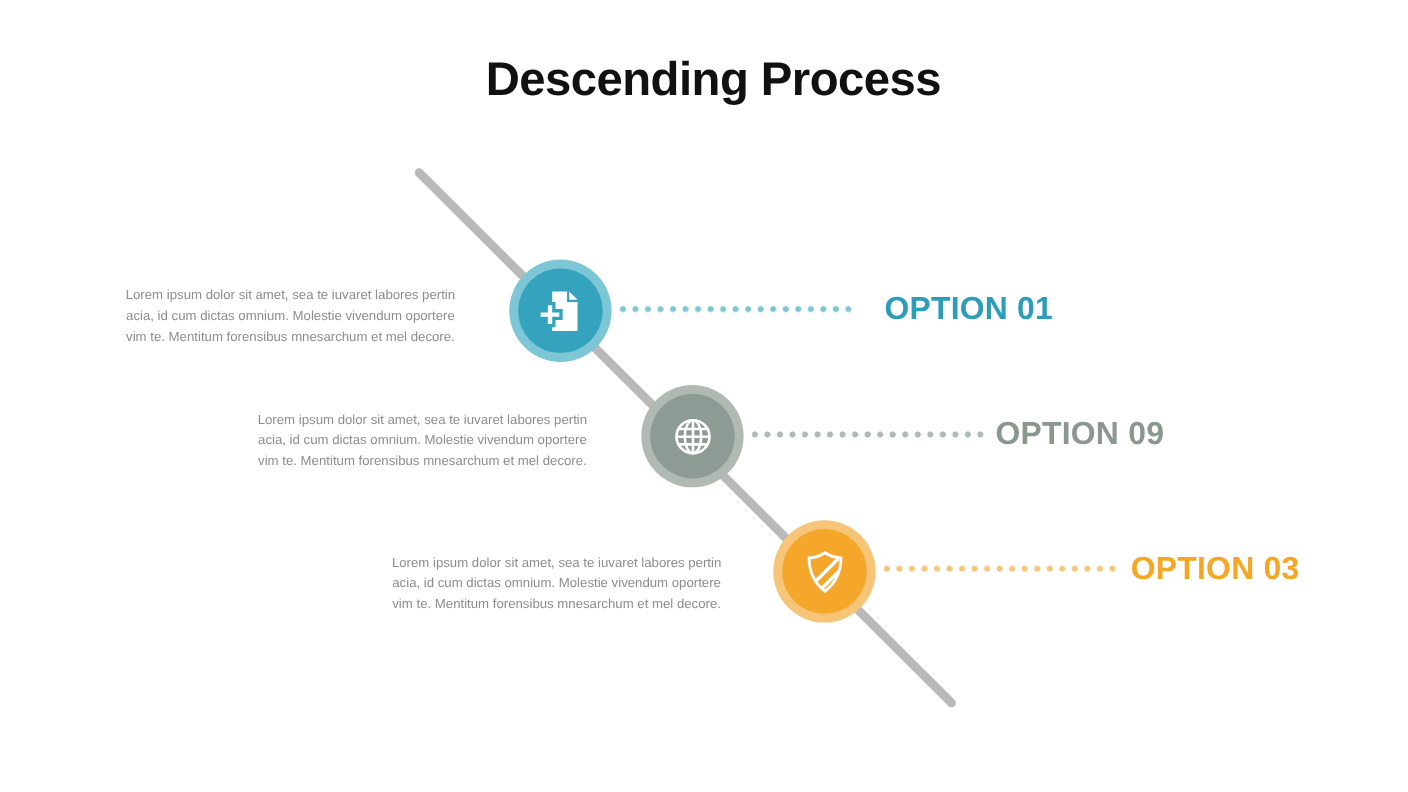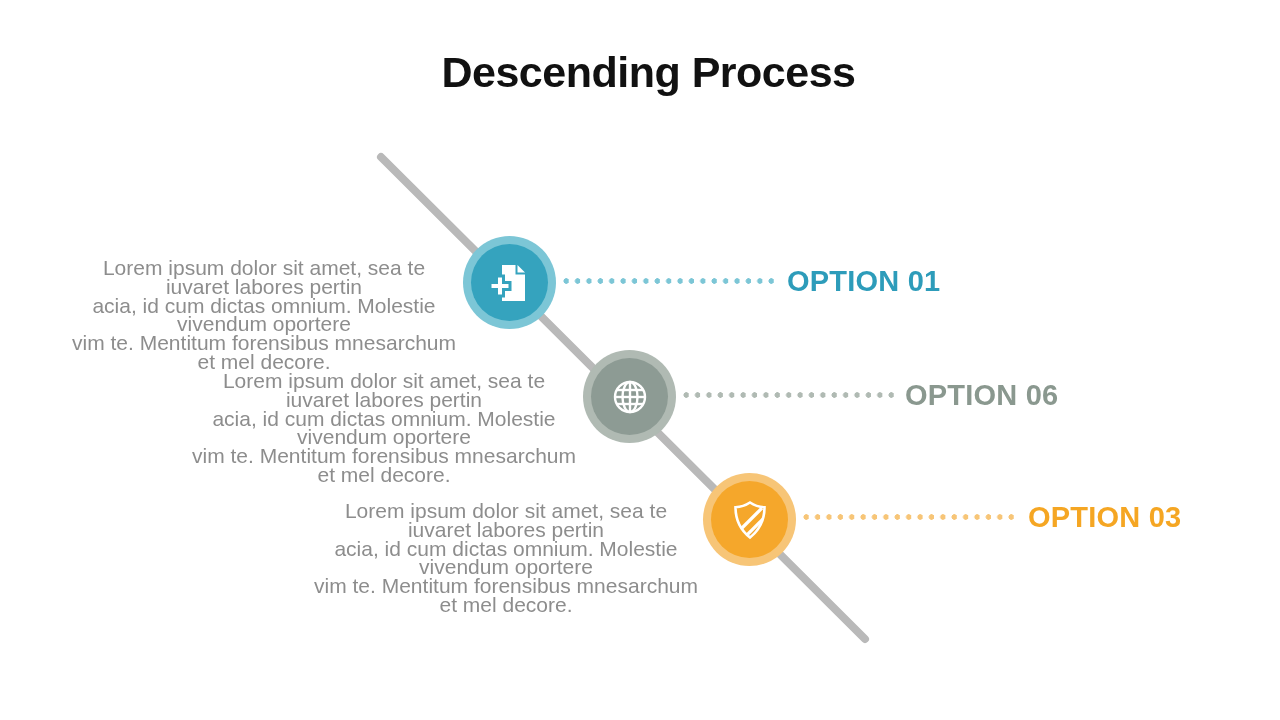--- a/index.html
+++ b/index.html
@@ -36,21 +36,21 @@
     stroke-width: 8;
     stroke-linecap: round;
   }
 
   .item { position: absolute; top: 0; left: 0; }
 
   .desc {
     position: absolute;
     width: 384px;
     text-align: center;
-    font-size: 21px;
+    font-size: 12px;
     line-height: 18.8px;
     color: var(--text, #8d8d8d);
   }
   .item-1 .desc { left: 72px;  top: 259px; }
   .item-2 .desc { left: 192px; top: 372px; }
   .item-3 .desc { left: 314px; top: 502px; }
 
   .circle {
     position: absolute;
     width: 93px; height: 93px;
@@ -83,21 +83,21 @@
 
   .step-label {
     position: absolute;
     font-size: 29px;
     font-weight: 700;
     letter-spacing: 0.2px;
     line-height: 29px;
     white-space: nowrap;
     color: var(--label);
   }
-  .item-1 .step-label { left: 787px;  top: 267px; }
+  .item-1 .step-label { left: 804px;  top: 267px; }
   .item-2 .step-label { left: 905px;  top: 381px; }
   .item-3 .step-label { left: 1028px; top: 503px; }
 </style>
 </head>
 <body>
 
 <div class="slide" style="--line: #b9b9b9; --text: #8d8d8d; --title: #111111;">
 
   <h1 class="title">Descending Process</h1>
 
@@ -138,21 +138,21 @@
             <ellipse cx="22" cy="22" rx="7.5" ry="15"></ellipse>
             <line x1="22" y1="7" x2="22" y2="37"></line>
             <line x1="7" y1="22" x2="37" y2="22"></line>
             <line x1="8.8" y1="15" x2="35.2" y2="15"></line>
             <line x1="8.8" y1="29" x2="35.2" y2="29"></line>
           </g>
         </svg>
       </div>
     </div>
     <div class="dots"></div>
-    <div class="step-label">OPTION 06</div>
+    <div class="step-label">OPTION 09</div>
   </section>
 
   <section class="item item-3" style="--main: #f5a72b; --light: #f7c577; --label: #f5a623;">
     <p class="desc">
       <span>Lorem ipsum dolor sit amet, sea te iuvaret labores pertin</span><br>
       <span>acia, id cum dictas omnium.  Molestie vivendum  oportere</span><br>
       <span>vim te. Mentitum  forensibus mnesarchum  et mel decore.</span>
     </p>
     <div class="circle">
       <div class="circle-inner">

